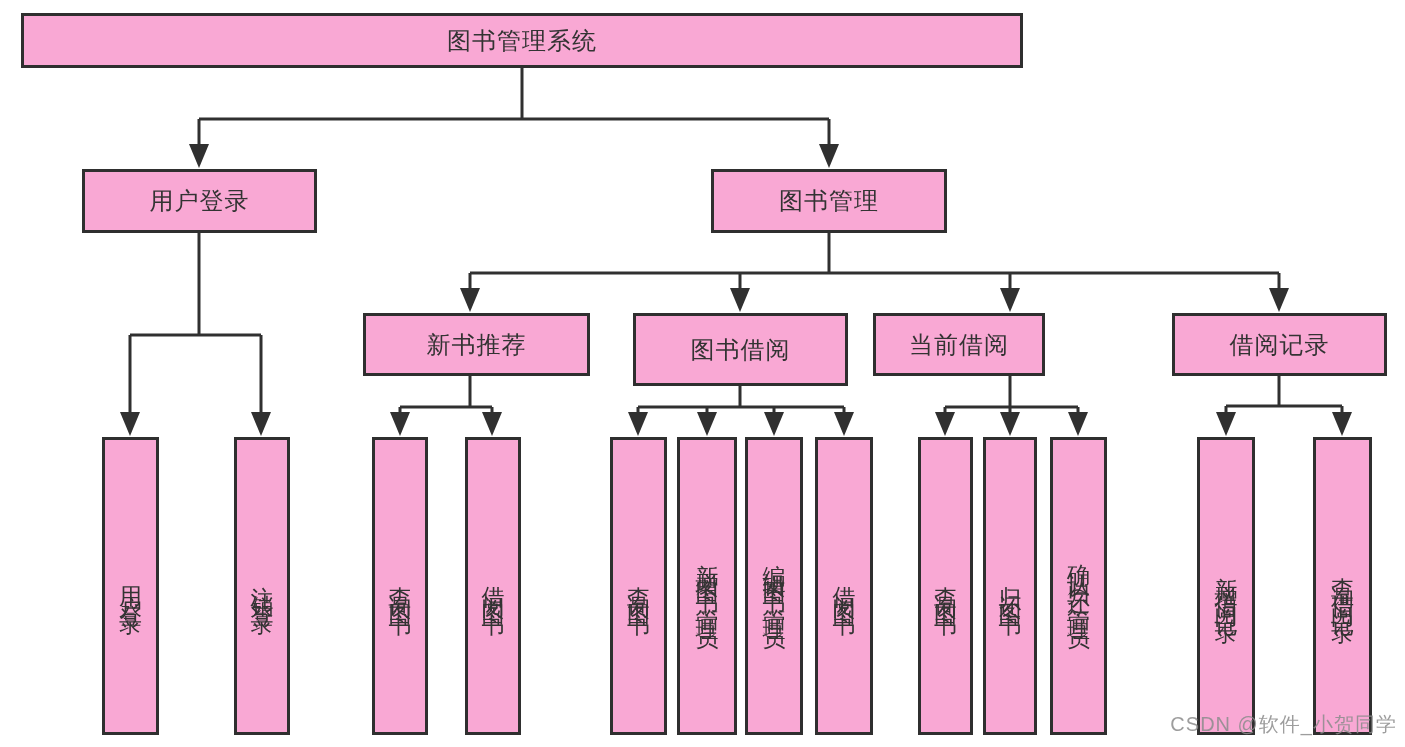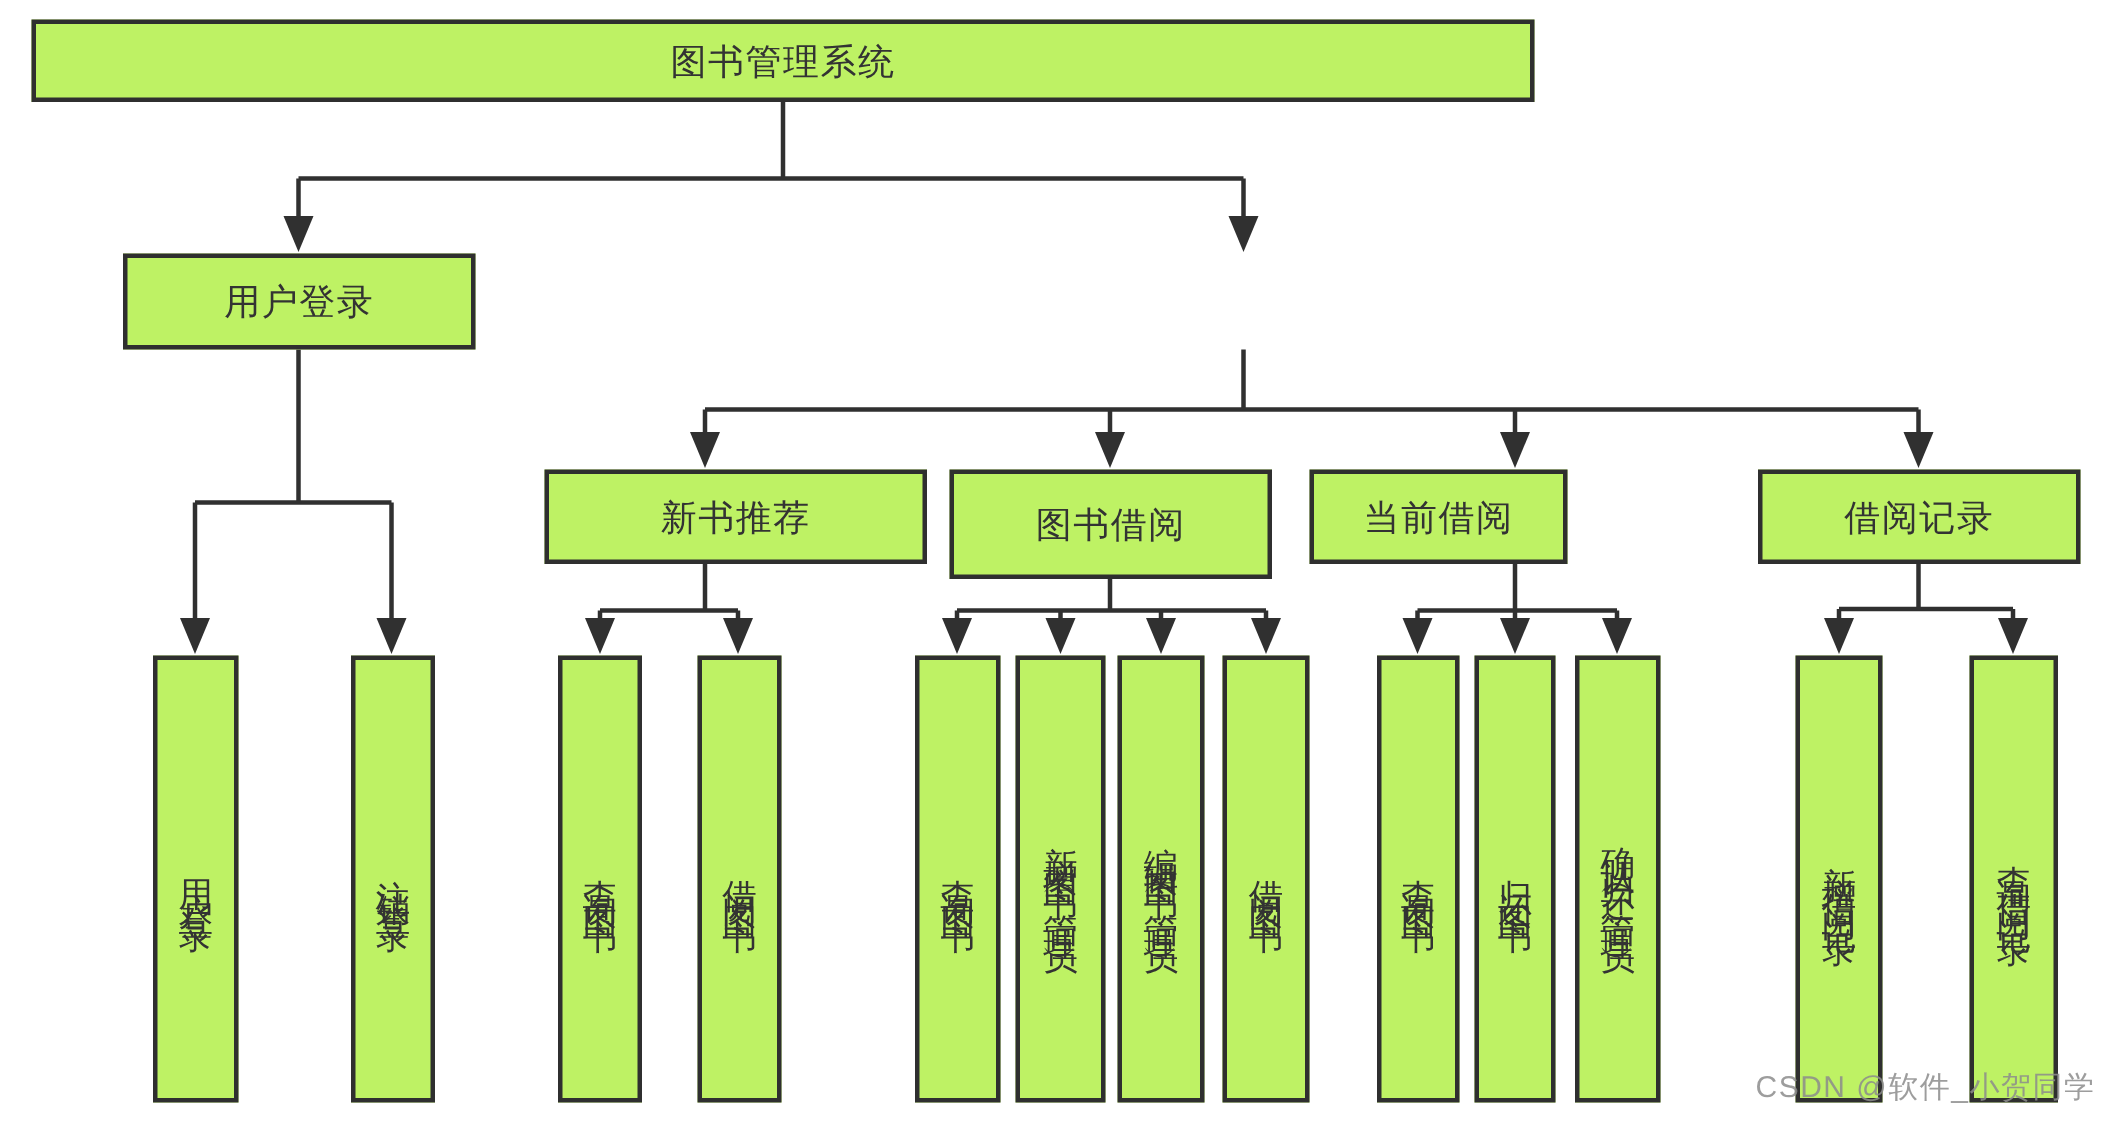--- a/index.html
+++ b/index.html
@@ -18,21 +18,21 @@
   #connectors {
     position: absolute;
     left: 0;
     top: 0;
     z-index: 1;
   }
   .node {
     position: absolute;
     box-sizing: border-box;
     border: 3px solid #2f2f2f;
-    background: #bef264;
+    background: #f9a8d4;
     display: flex;
     align-items: center;
     justify-content: center;
     color: #333333;
     z-index: 2;
   }
   .hnode {
     font-size: 24px;
     letter-spacing: 1px;
     white-space: nowrap;
@@ -106,22 +106,23 @@
       <polygon points="1068,412 1088,412 1078,436"></polygon>
 
       <polygon points="1216,412 1236,412 1226,436"></polygon>
       <polygon points="1332,412 1352,412 1342,436"></polygon>
     </g>
   </svg>
 
   <div class="node hnode" style="left:21px; top:13px; width:1002px; height:55px;">图书管理系统</div>
 
   <div class="node hnode" style="left:82px; top:169px; width:235px; height:64px;">用户登录</div>
+  <div class="node hnode" style="left:711px; top:169px; width:236px; height:64px;">图书管理</div>
 
-  <div class="node hnode" style="left:363px; top:313px; width:255px; height:63px;">新书推荐</div>
+  <div class="node hnode" style="left:363px; top:313px; width:227px; height:63px;">新书推荐</div>
   <div class="node hnode" style="left:633px; top:313px; width:215px; height:73px;">图书借阅</div>
   <div class="node hnode" style="left:873px; top:313px; width:172px; height:63px;">当前借阅</div>
   <div class="node hnode" style="left:1172px; top:313px; width:215px; height:63px;">借阅记录</div>
 
   <div class="node leaf" style="left:102px; width:57px;">用户登录</div>
   <div class="node leaf" style="left:234px; width:56px;">注销登录</div>
 
   <div class="node leaf" style="left:372px; width:56px;">查询图书</div>
   <div class="node leaf" style="left:465px; width:56px;">借阅图书</div>
 

